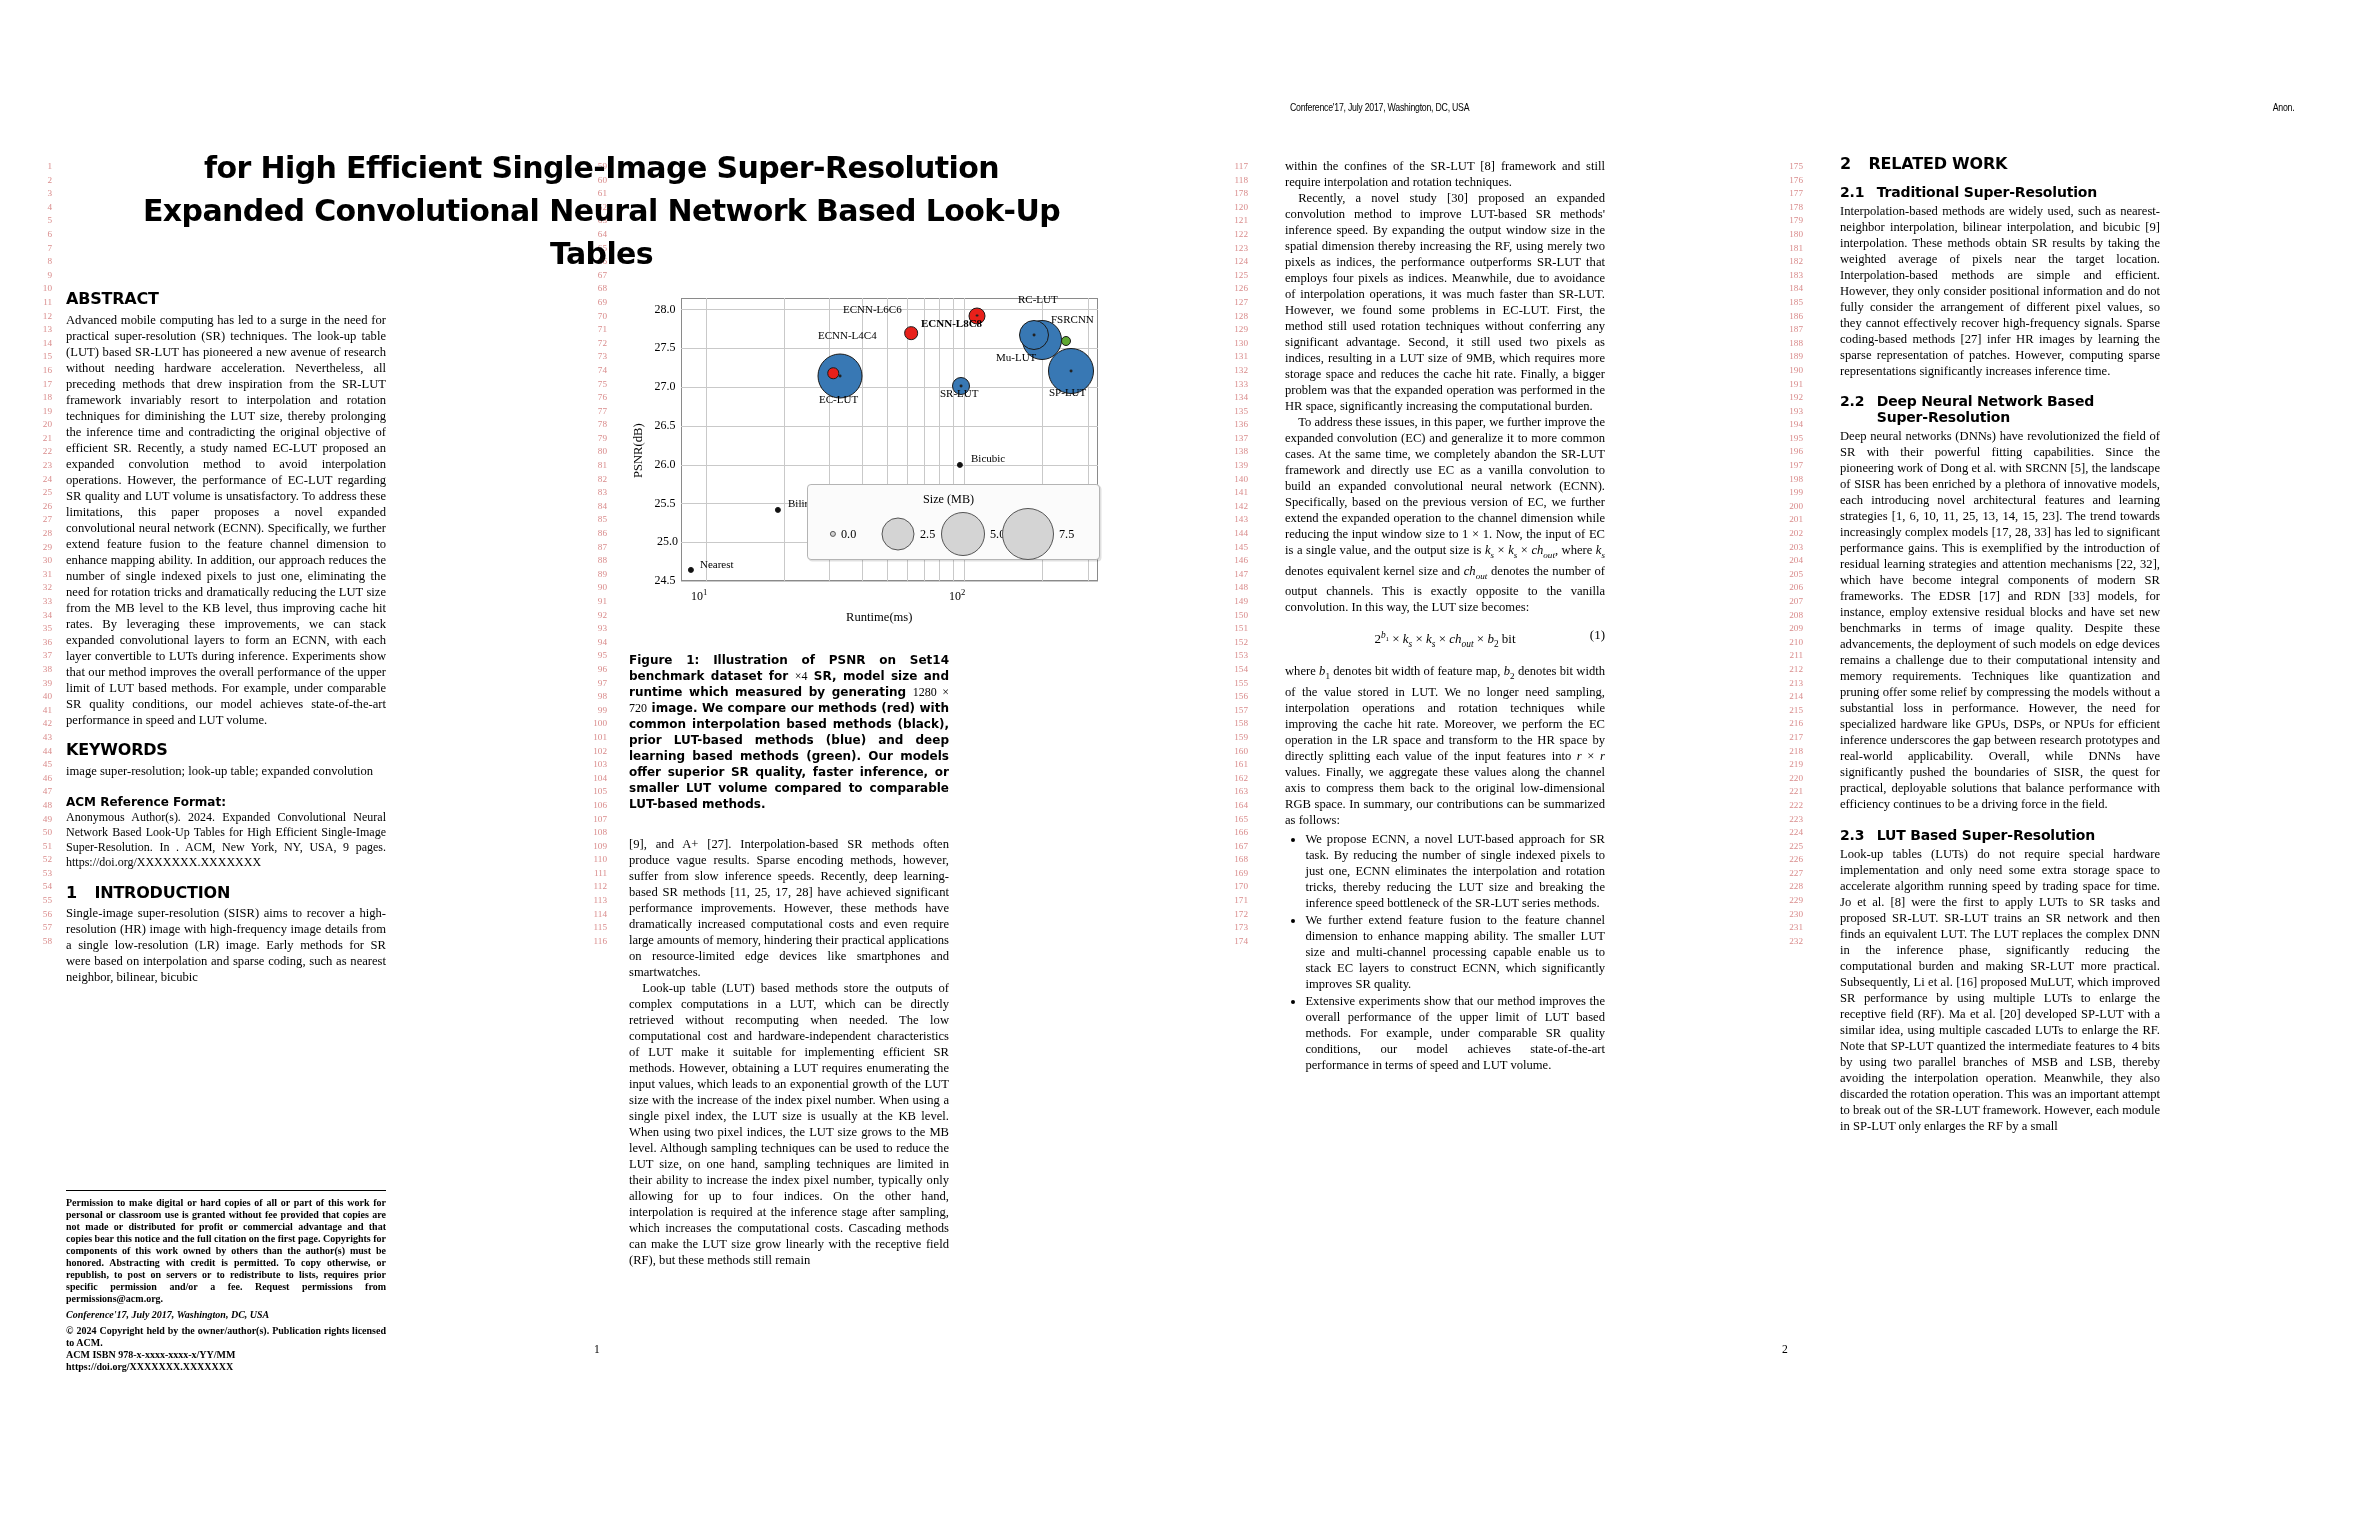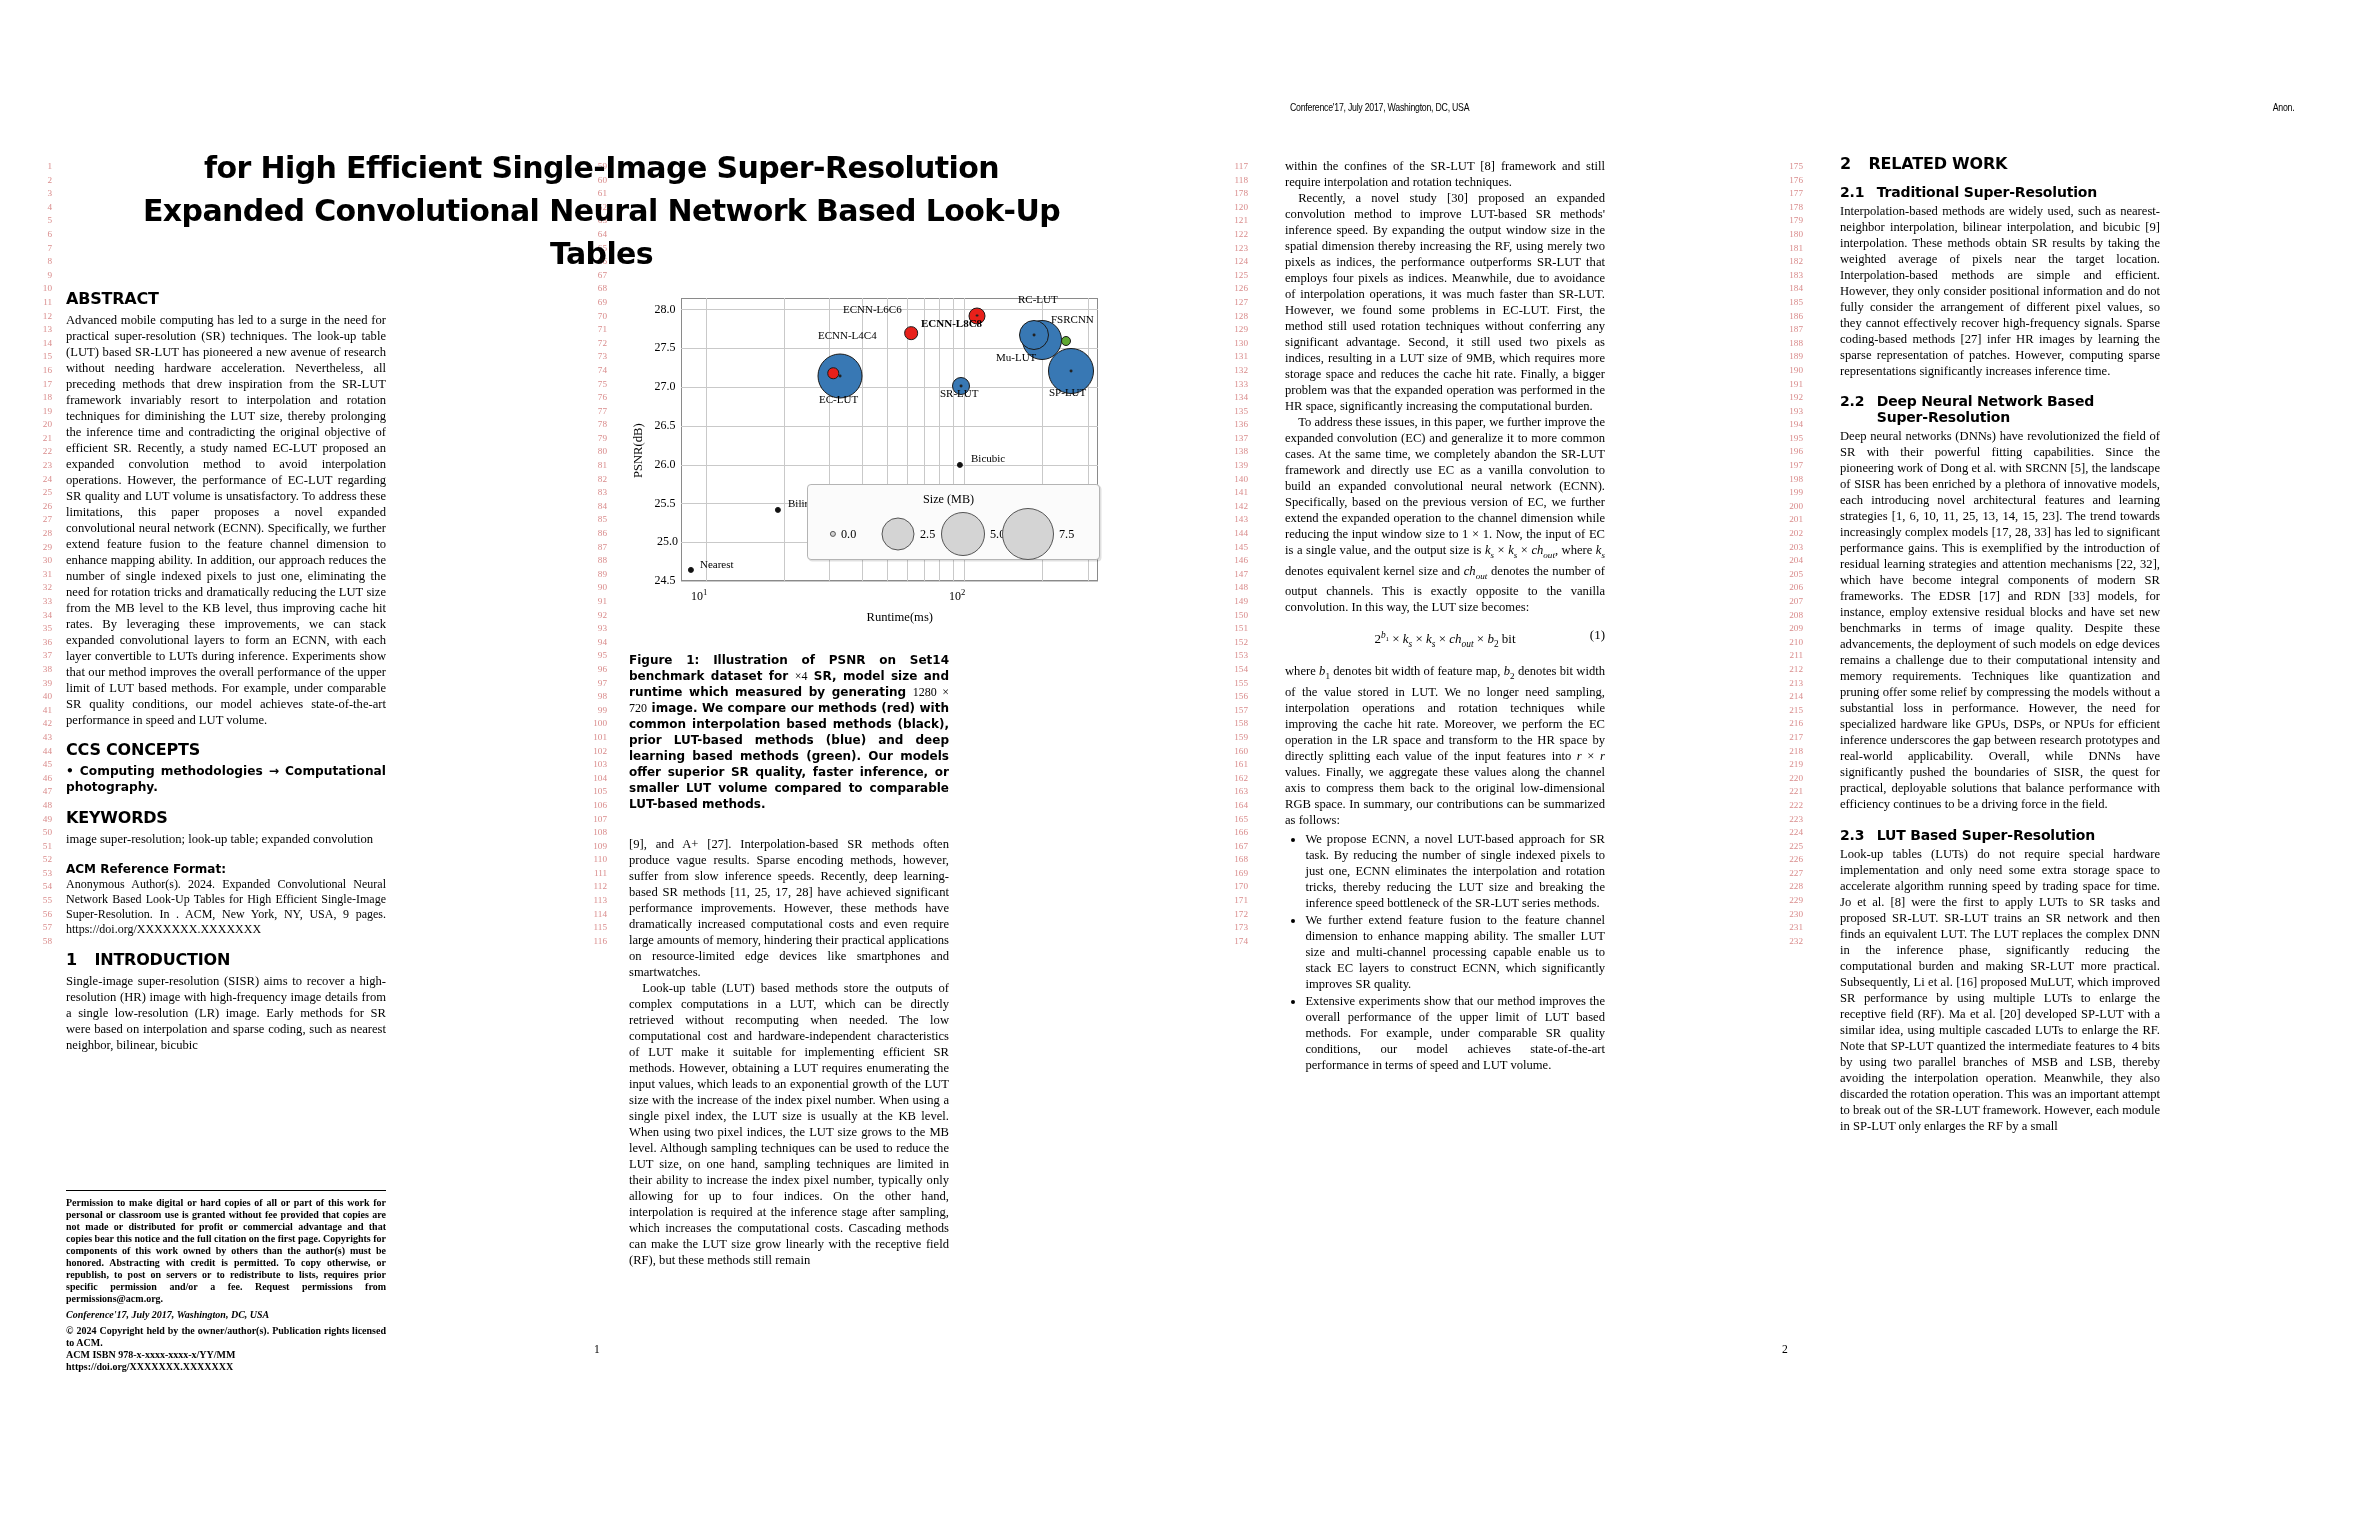--- a/index.html
+++ b/index.html
@@ -139,21 +139,21 @@
 
   
   .chart { position:absolute; background:#fff; }
   .axis-label-y {
     position:absolute;
     font-size:12.6px;
     transform: rotate(-90deg);
     transform-origin: 0 0;
     white-space: nowrap;
   }
-  .axis-label-x { position:absolute; font-size:12.6px; white-space:nowrap; text-align:right; }
+  .axis-label-x { position:absolute; font-size:12.6px; white-space:nowrap; text-align:left; }
   .ticky { position:absolute; font-size:12px; text-align:right; white-space:nowrap; }
   .tickx { position:absolute; font-size:12px; white-space:nowrap; }
   .plotbox {
     position:absolute;
     border:1px solid #8a8a8a;
     background:#fff;
   }
   .gl { position:absolute; background:#c9c9c9; }
   .pt {
     position:absolute;
@@ -337,24 +337,20 @@
 
     <div class="title">
       <div>for High Efficient Single-Image Super-Resolution</div>
       <div>Expanded Convolutional Neural Network Based Look-Up Tables</div>
     </div>
 
     <div class="col" style="left:66px; top:291px; width:320px;">
       <div class="h1">ABSTRACT</div>
       <p class="noind">Advanced mobile computing has led to a surge in the need for practical super-resolution (SR) techniques. The look-up table (LUT) based SR-LUT has pioneered a new avenue of research without needing hardware acceleration. Nevertheless, all preceding methods that drew inspiration from the SR-LUT framework invariably resort to interpolation and rotation techniques for diminishing the LUT size, thereby prolonging the inference time and contradicting the original objective of efficient SR. Recently, a study named EC-LUT proposed an expanded convolution method to avoid interpolation operations. However, the performance of EC-LUT regarding SR quality and LUT volume is unsatisfactory. To address these limitations, this paper proposes a novel expanded convolutional neural network (ECNN). Specifically, we further extend feature fusion to the feature channel dimension to enhance mapping ability. In addition, our approach reduces the number of single indexed pixels to just one, eliminating the need for rotation tricks and dramatically reducing the LUT size from the MB level to the KB level, thus improving cache hit rates. By leveraging these improvements, we can stack expanded convolutional layers to form an ECNN, with each layer convertible to LUTs during inference. Experiments show that our method improves the overall performance of the upper limit of LUT based methods. For example, under comparable SR quality conditions, our model achieves state-of-the-art performance in speed and LUT volume.</p>
 
-      <div class="sec">
-        <div class="h1">CCS CONCEPTS</div>
-        <div class="ccs-line">• Computing methodologies → Computational photography.</div>
-      </div>
 
       <div class="sec">
         <div class="h1">KEYWORDS</div>
         <div style="font-size:12.6px;">image super-resolution; look-up table; expanded convolution</div>
       </div>
 
       <div class="sec">
         <div class="acmref-title">ACM Reference Format:</div>
         <div class="acmref-body">Anonymous Author(s). 2024. Expanded Convolutional Neural Network Based Look-Up Tables for High Efficient Single-Image Super-Resolution. In . ACM, New York, NY, USA, 9 pages. https://doi.org/XXXXXXX.XXXXXXX</div>
       </div>

